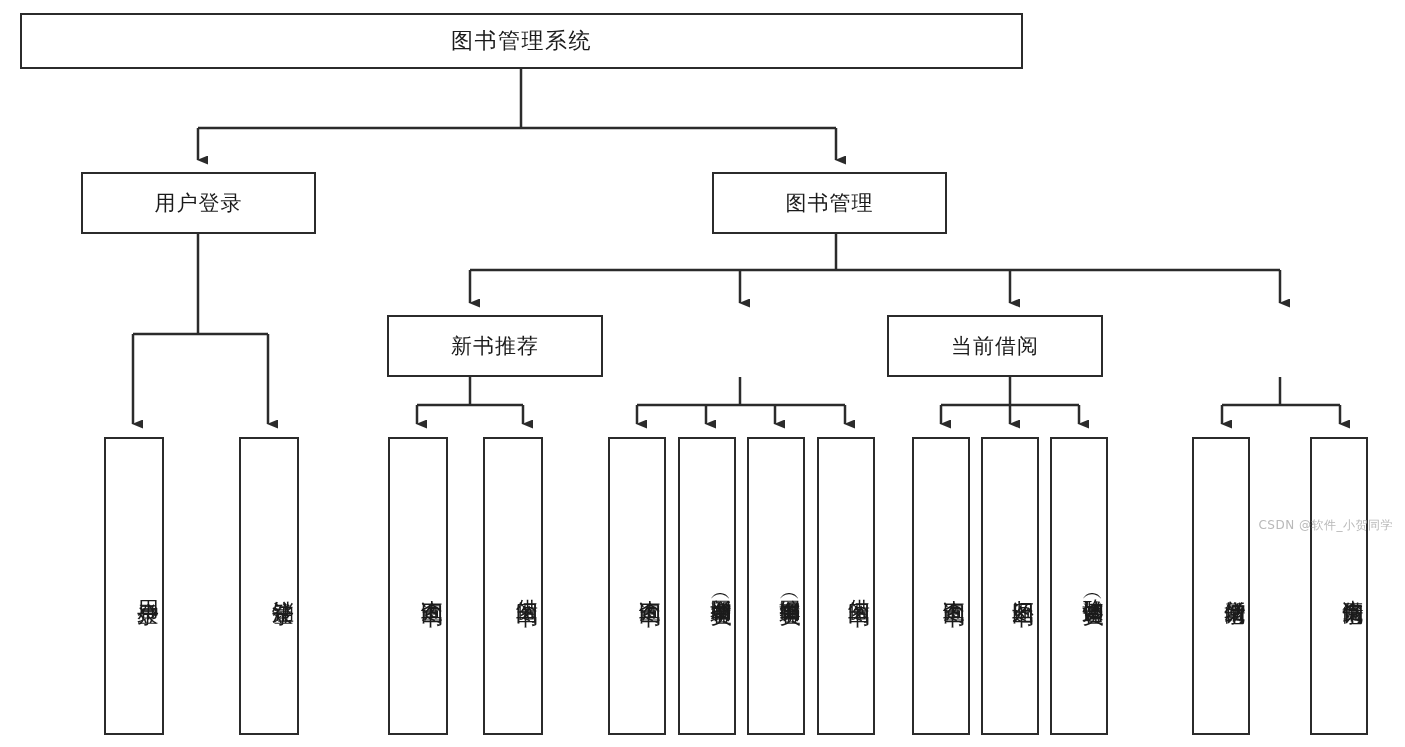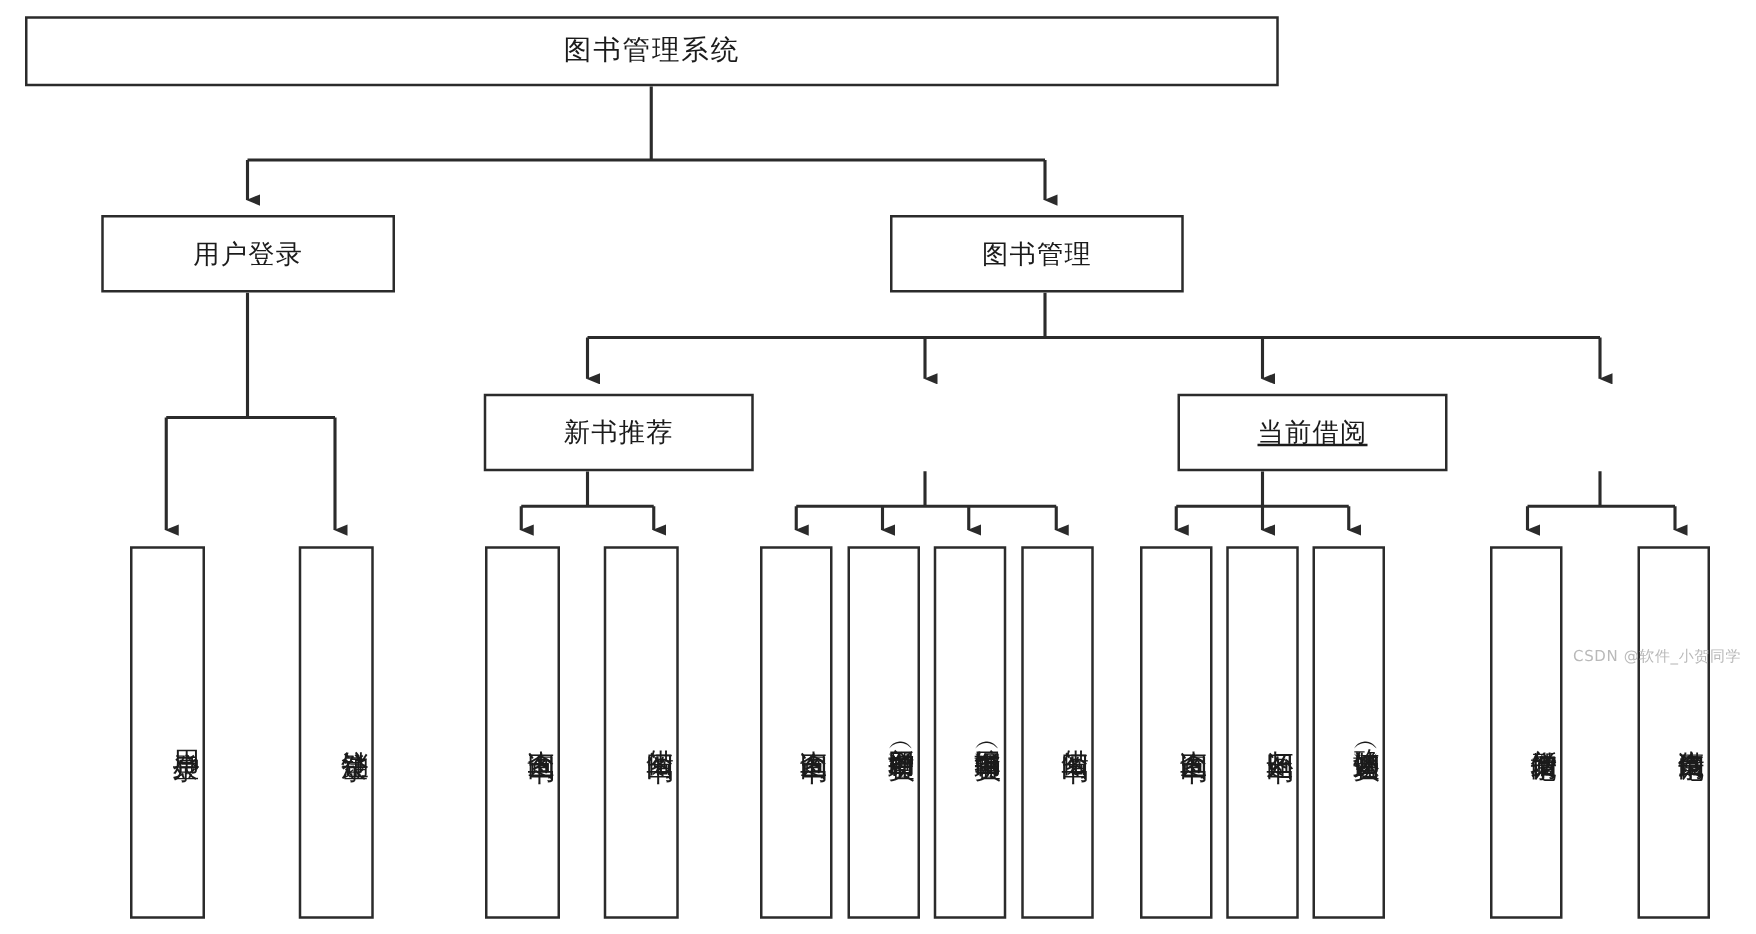--- a/index.html
+++ b/index.html
@@ -130,21 +130,21 @@
   <div class="node h" style="left:81px;top:172px;width:235px;height:62px;">
     <span>用户登录</span>
   </div>
   <div class="node h" style="left:712px;top:172px;width:235px;height:62px;">
     <span>图书管理</span>
   </div>
 
   <div class="node h" style="left:364px;top:315px;width:216px;height:62px;margin-left:23px;">
     <span>新书推荐</span>
   </div>
-  <div class="node h" style="left:942px;top:315px;width:216px;height:62px;text-decoration:underline;">
+  <div class="node h" style="left:887px;top:315px;width:216px;height:62px;">
     <span>当前借阅</span>
   </div>
 
   <div class="node v" style="left:104px;top:437px;width:60px;height:298px;">
     <span class="vtxt">用户登录</span>
   </div>
   <div class="node v" style="left:239px;top:437px;width:60px;height:298px;">
     <span class="vtxt">注销登录</span>
   </div>
 

